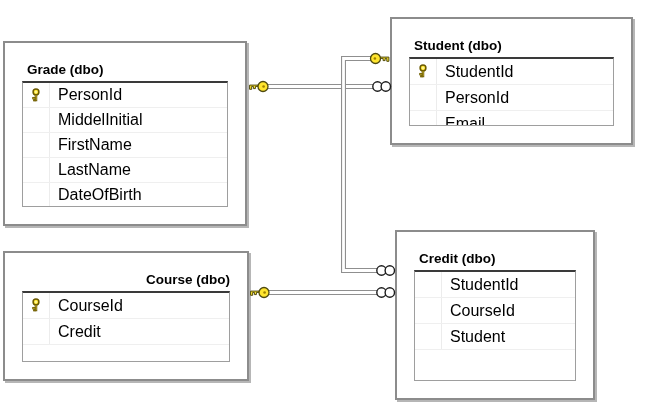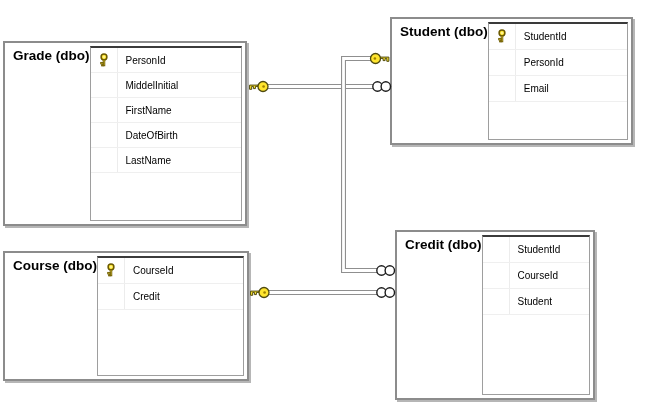--- a/index.html
+++ b/index.html
@@ -1,30 +1,30 @@
 <!DOCTYPE html>
 <html><head>
 <meta charset="utf-8">
 <style>
   html,body{margin:0;padding:0;background:#fff;}
   #canvas{position:relative;width:668px;height:414px;background:#fff;overflow:hidden;
           font-family:"Liberation Sans",sans-serif;}
 
   .table{position:absolute;background:#fff;border:2px solid #8c8c8c;
-         box-shadow:2px 2px 0 #b6b6b6;padding:3px;display:flex;flex-direction:row;
+         box-shadow:2px 2px 0 #b6b6b6;padding:17px;display:flex;flex-direction:column;
          box-sizing:border-box;}
   .tbl-header{font-size:13.5px;font-weight:bold;color:#000;height:21px;line-height:20px;
               padding-left:5px;white-space:nowrap;}
   .tbl-grid{flex:1;border:1px solid #9e9e9e;border-top:2px solid #3a3a3a;
             display:flex;flex-direction:column;overflow:hidden;background:#fff;}
   .row{height:var(--rh,26px);flex:0 0 var(--rh,26px);display:flex;align-items:center;
        border-bottom:1px solid #efefef;box-sizing:border-box;}
   .keycell{width:26px;flex:0 0 26px;align-self:stretch;border-right:1px solid #ececec;
            display:flex;align-items:center;justify-content:center;}
-  .colname{font-size:10px;color:#000;padding-left:8px;white-space:nowrap;}
+  .colname{font-size:16px;color:#000;padding-left:8px;white-space:nowrap;}
   .filler{flex:1;}
 
   .connectors{position:absolute;left:0;top:0;pointer-events:none;}
   .lg{stroke:#8f8f8f;stroke-width:5;fill:none;}
   .lw{stroke:#ffffff;stroke-width:2.8;fill:none;}
   .inf{fill:#fff;stroke:#1c1c1c;stroke-width:1.4;}
   .kf{fill:#ffe52e;stroke:#4f4a10;stroke-width:1.3;}
   .kt{fill:#ffe52e;stroke:#4f4a10;stroke-width:1;}
   .kd{fill:#a08200;stroke:none;}
 </style>
@@ -51,25 +51,25 @@
       <div class="row">
         <div class="keycell"></div>
         <div class="colname">MiddelInitial</div>
       </div>
       <div class="row">
         <div class="keycell"></div>
         <div class="colname">FirstName</div>
       </div>
       <div class="row">
         <div class="keycell"></div>
-        <div class="colname">DateOfBirth</div>
+        <div class="colname">LastName</div>
       </div>
       <div class="row">
         <div class="keycell"></div>
-        <div class="colname">LastName</div>
+        <div class="colname">DateOfBirth</div>
       </div>
       <div class="filler"></div>
     </div>
   </div>
 
   <div class="table" style="left:390px;top:17px;width:243px;height:128px;--rh:26px;">
     <div class="tbl-header">Student (dbo)</div>
     <div class="tbl-grid">
       <div class="row">
         <div class="keycell">

